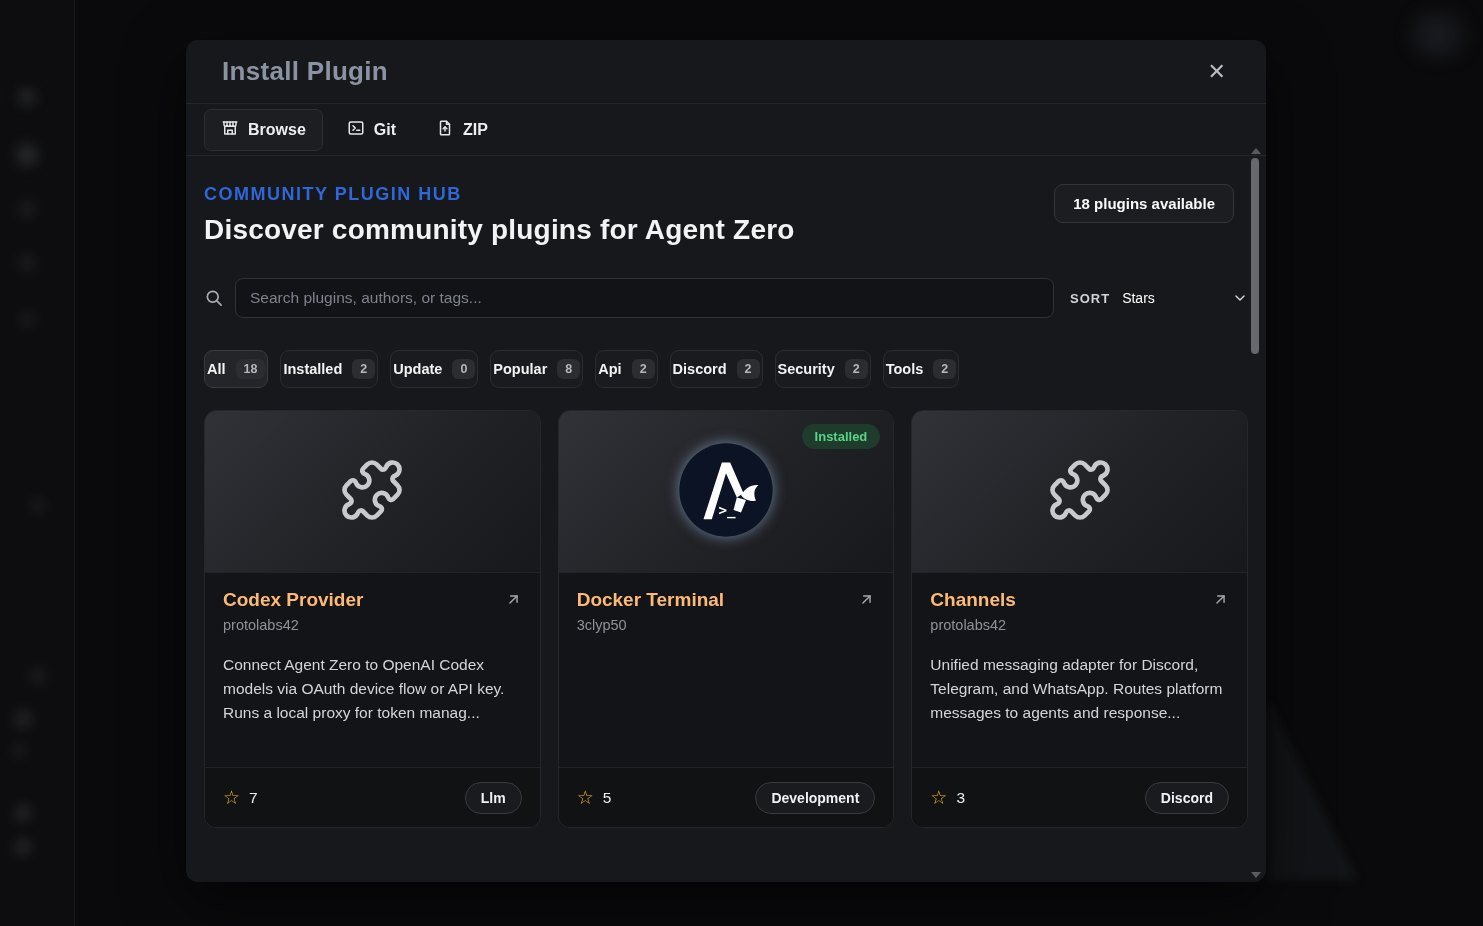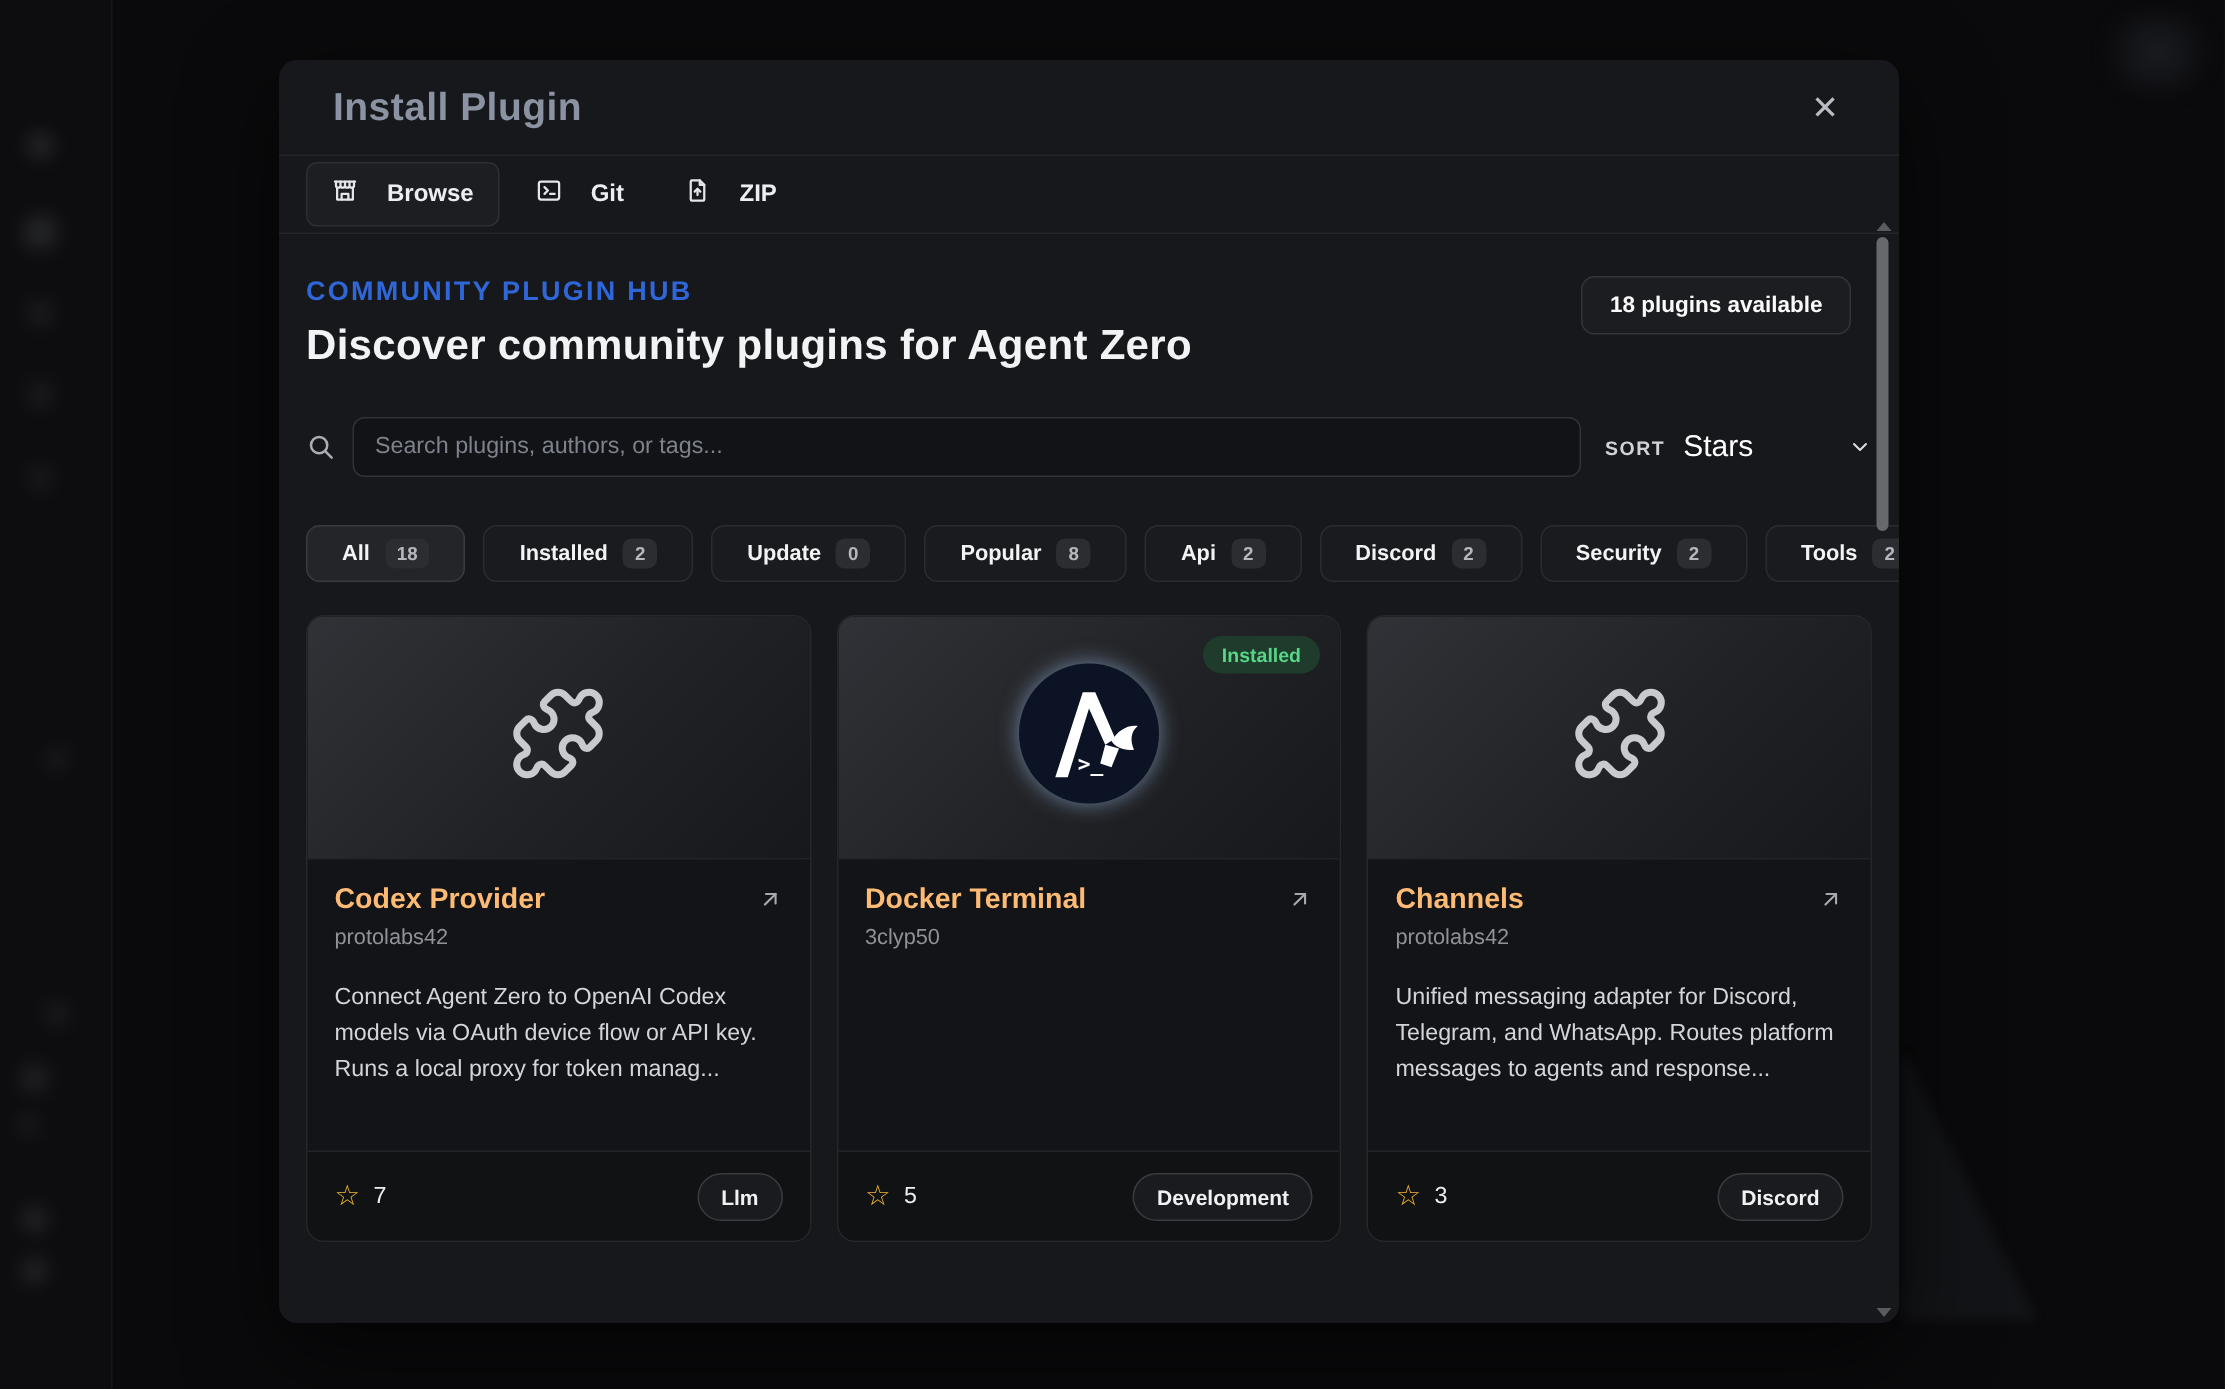--- a/index.html
+++ b/index.html
@@ -51,21 +51,21 @@
     background: none; border: none; color: #b9bcc2; font-size: 22px; line-height: 1;
     cursor: pointer; padding: 4px; font-family: inherit;
   }
 
   
   .tabs-row {
     height: 52px; display: flex; align-items: center; gap: 8px;
     padding: 0 18px; border-bottom: 1px solid #242529;
   }
   .tab {
-    display: flex; align-items: center; gap: 19px;
+    display: flex; align-items: center; gap: 9px;
     color: #eceef1; font-size: 16px; font-weight: bold;
     padding: 9px 16px; background: none; border: none; cursor: pointer;
     font-family: inherit; border-radius: 7px;
   }
   .tab.active {
     background: #1d1e22; border: 1px solid #2e2f34;
   }
   .tab svg { stroke: #e4e6e9; }
 
   
@@ -86,29 +86,29 @@
   .search-row { display: flex; align-items: center; margin-top: 32px; }
   .search-glyph { flex: 0 0 auto; margin-right: 11px; display: flex; }
   .search-input {
     flex: 1; height: 40px; background: #121316; border: 1px solid #303238;
     border-radius: 8px; color: #e8e9ea; font-size: 15.5px; padding: 0 14px;
     font-family: inherit; outline: none;
   }
   .search-input::placeholder { color: #7d828c; }
   .sort-wrap { display: flex; align-items: center; margin-left: 16px; cursor: pointer; min-width: 178px; }
   .sort-label { color: #cfd2d8; font-size: 13px; font-weight: bold; letter-spacing: 1px; }
-  .sort-value { color: #ffffff; font-size: 20px; margin-left: 12px; }
+  .sort-value { color: #ffffff; font-size: 14px; margin-left: 12px; }
   .sort-chevron { margin-left: auto; display: flex; }
 
   
   .chips-row { display: flex; gap: 12px; margin-top: 32px; }
   .chip {
     display: flex; align-items: center; gap: 10px;
     background: #1a1b1e; border: 1px solid #2b2c30; border-radius: 9px;
-    padding: 8px 23px; cursor: pointer; font-family: inherit;
+    padding: 8px 2px; cursor: pointer; font-family: inherit;
   }
   .chip.active { background: #242528; border-color: #3a3b40; }
   .chip-label { color: #f2f3f4; font-size: 14.5px; font-weight: bold; }
   .chip-count {
     background: #2c2d31; color: #b4b7bd; font-size: 12.5px; font-weight: bold;
     border-radius: 6px; padding: 3px 8px;
   }
 
   
   .cards-grid { display: grid; grid-template-columns: repeat(3, 1fr); gap: 17px; margin-top: 22px; }

